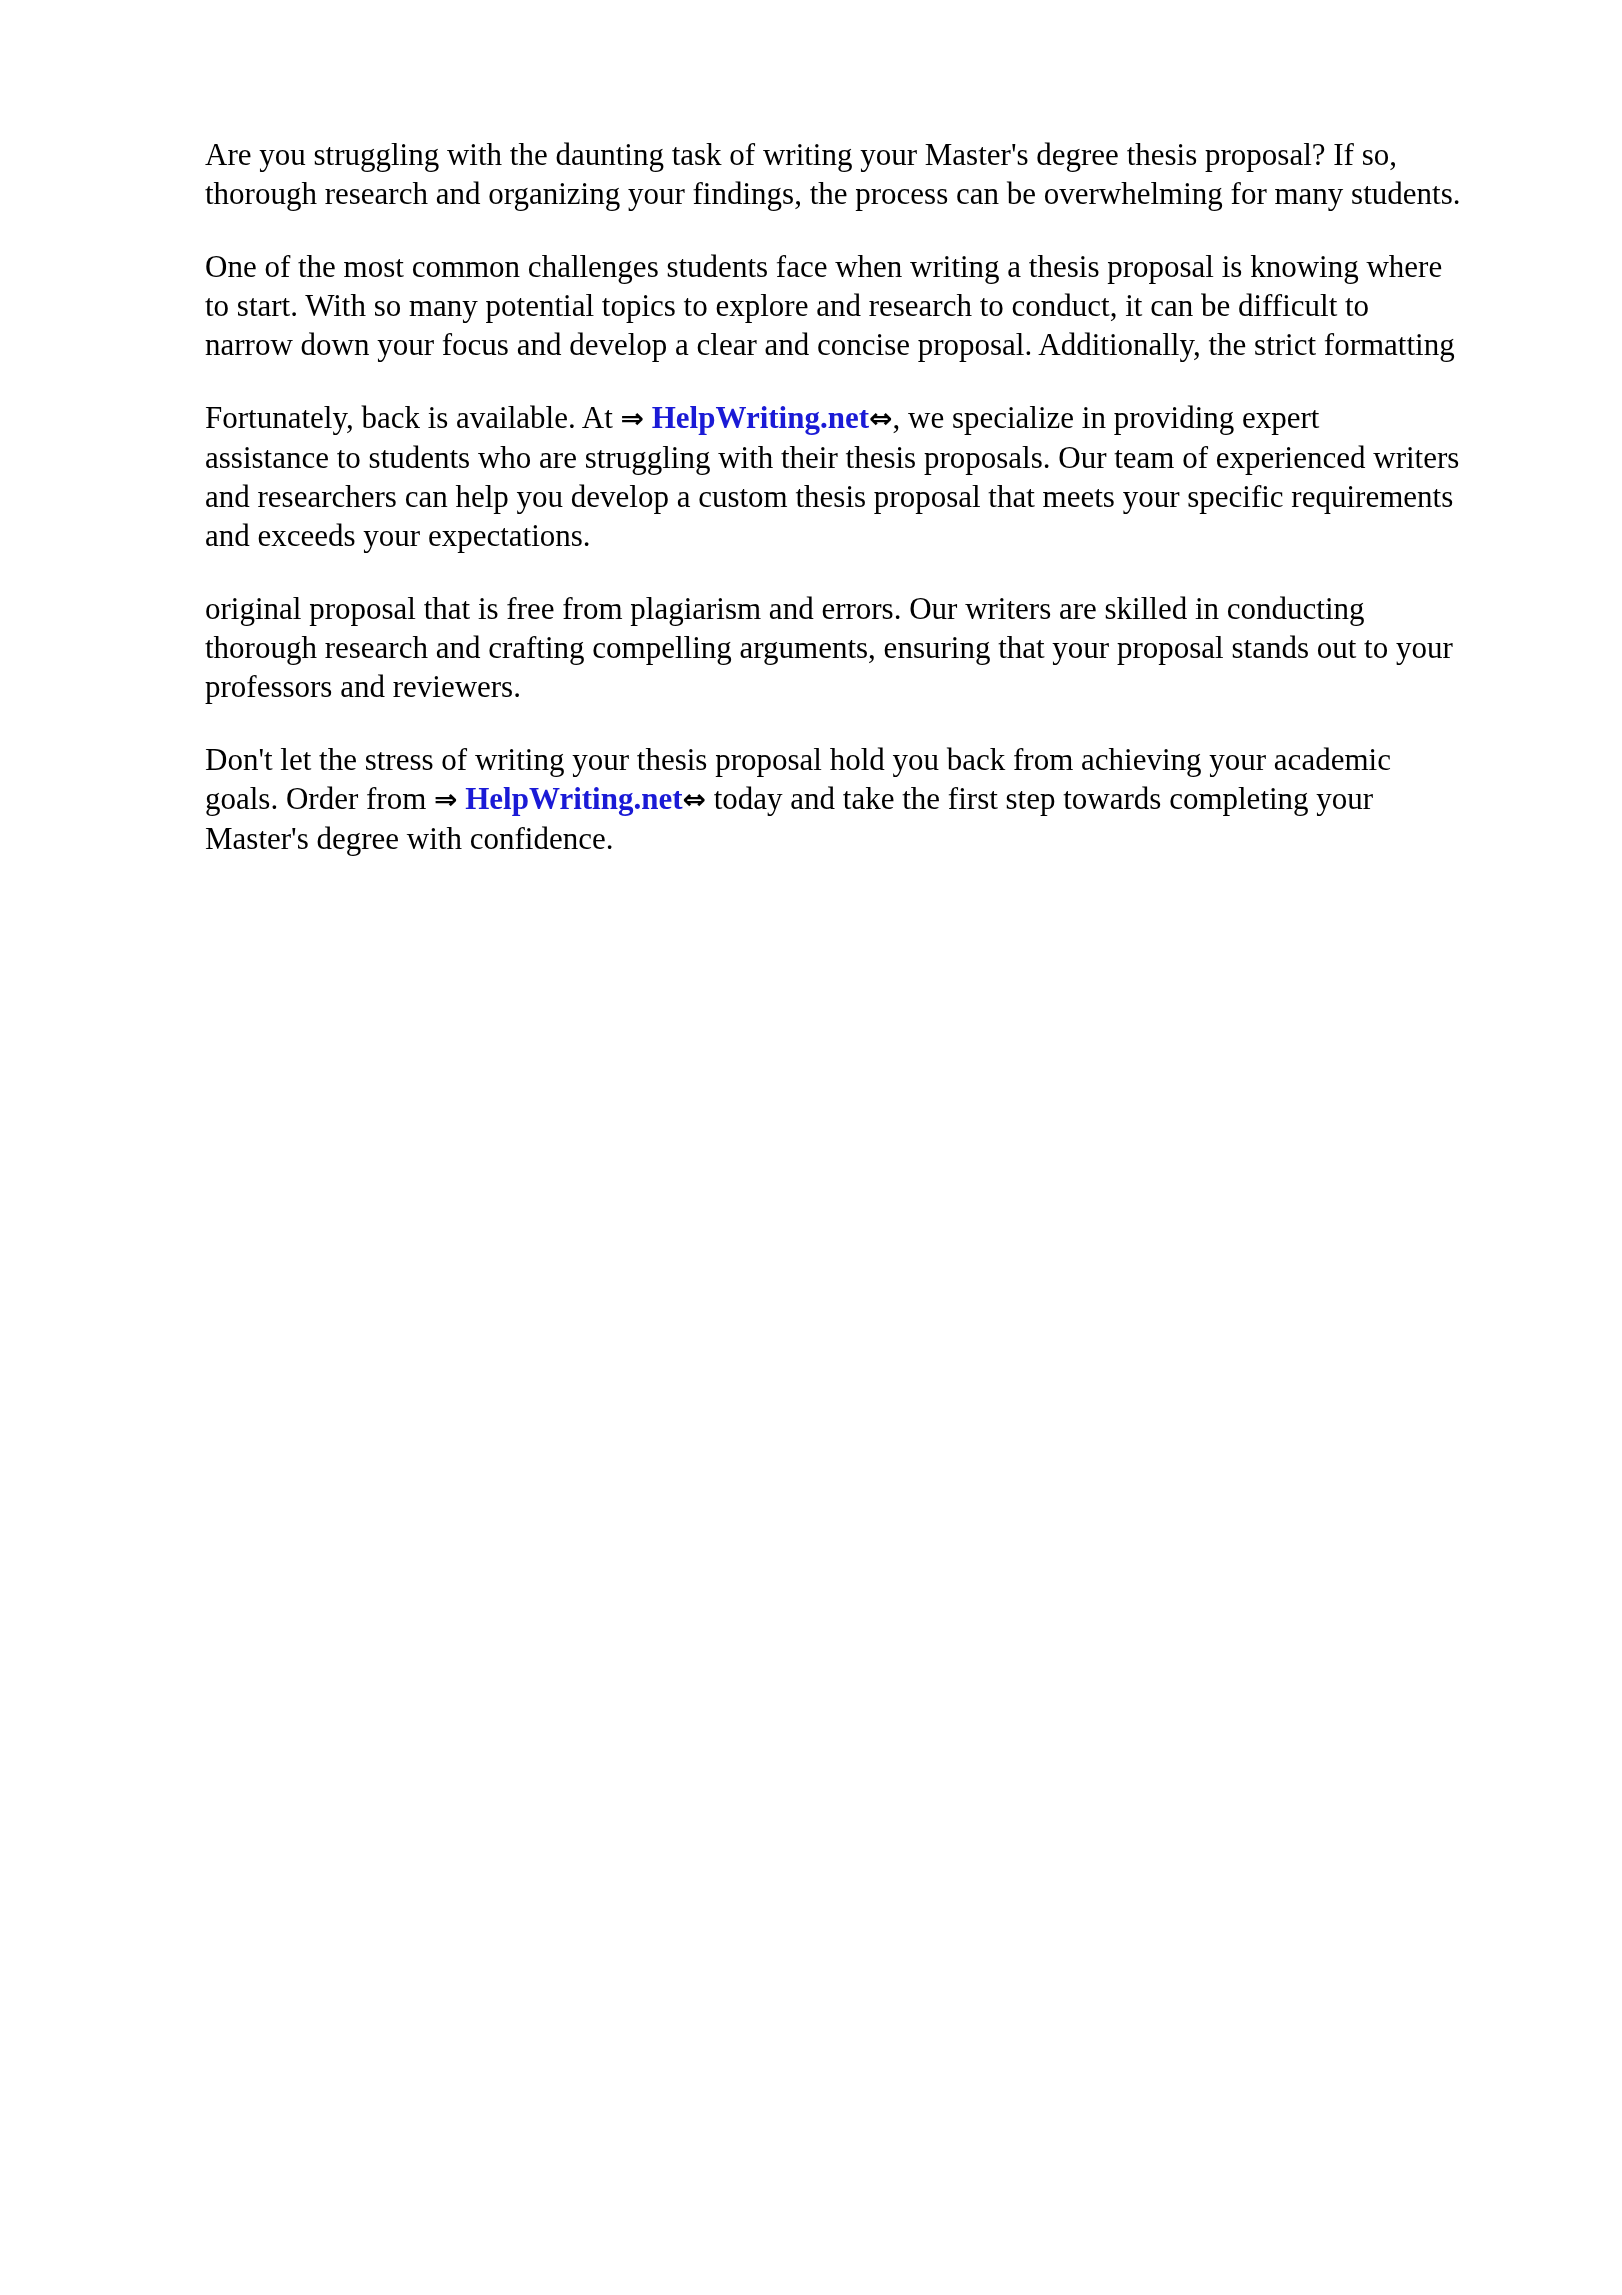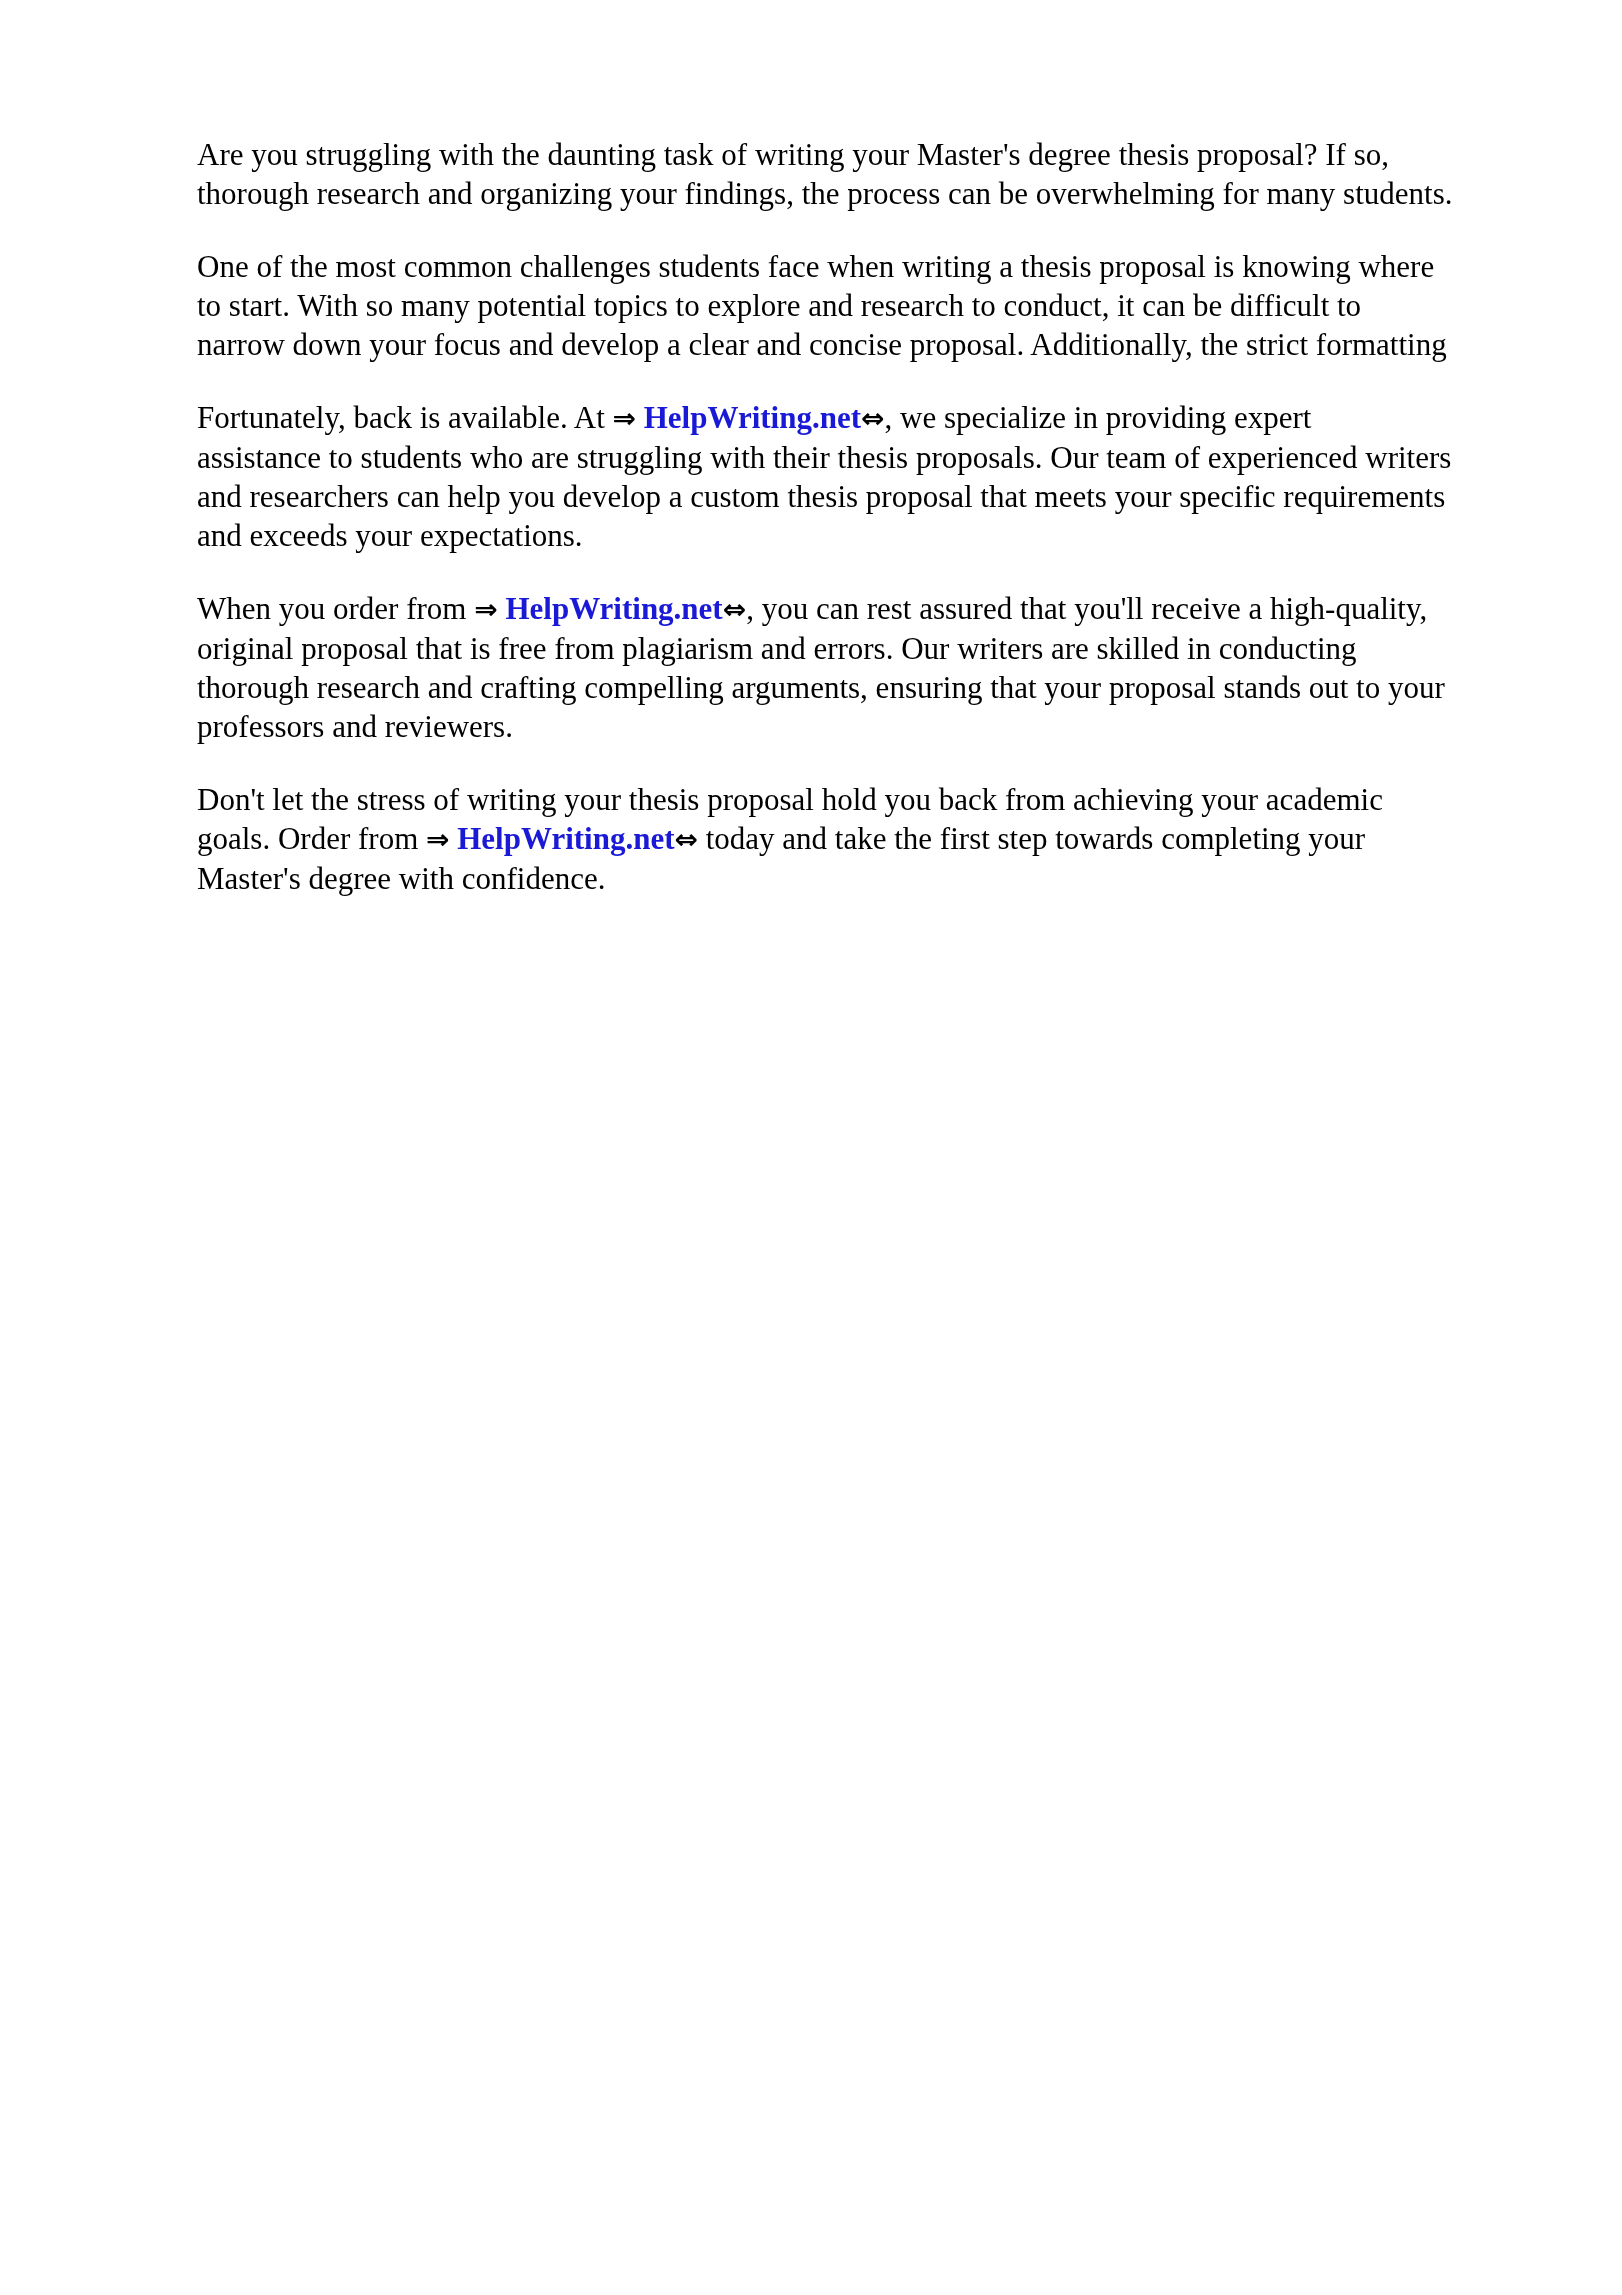--- a/index.html
+++ b/index.html
@@ -17,21 +17,21 @@
     position: absolute;
     left: 193px;
     top: 135px;
     width: 1350px;
     font-family: "Liberation Serif", "DejaVu Serif", serif;
     font-size: 31px;
     line-height: 39px;
     color: #000000;
   }
   .para {
-    margin: 0 0 34px 4px;
+    margin: 0 0 34px 12px;
     padding: 0;
   }
   .line {
     display: block;
     white-space: nowrap;
   }
   .arrow {
     font-family: "DejaVu Sans", "Liberation Sans", sans-serif;
     font-size: 28px;
     font-weight: bold;
@@ -61,21 +61,20 @@
   </p>
 
   <p class="para">
     <span class="line"><span>Fortunately, back is available. At </span><span class="arrow">⇒</span> <a class="link" style="color: rgb(26, 26, 214);">HelpWriting.net</a><span class="arrow">⇔</span><span>, we specialize in providing expert</span></span>
     <span class="line">assistance to students who are struggling with their thesis proposals. Our team of experienced writers</span>
     <span class="line">and researchers can help you develop a custom thesis proposal that meets your specific requirements</span>
     <span class="line">and exceeds your expectations.</span>
   </p>
 
   <p class="para">
-    <span class="line"><span>When you order from </span><span class="arrow">⇒</span> <a class="link" style="color: rgb(26, 26, 214);">HelpWriting.net</a><span class="arrow">⇔</span><span>, you can rest assured that you'll receive a high-quality,</span></span>
     <span class="line">original proposal that is free from plagiarism and errors. Our writers are skilled in conducting</span>
     <span class="line">thorough research and crafting compelling arguments, ensuring that your proposal stands out to your</span>
     <span class="line">professors and reviewers.</span>
   </p>
 
   <p class="para">
     <span class="line">Don't let the stress of writing your thesis proposal hold you back from achieving your academic</span>
     <span class="line"><span>goals. Order from </span><span class="arrow">⇒</span> <a class="link" style="color: rgb(26, 26, 214);">HelpWriting.net</a><span class="arrow">⇔</span><span> today and take the first step towards completing your</span></span>
     <span class="line">Master's degree with confidence.</span>
   </p>

